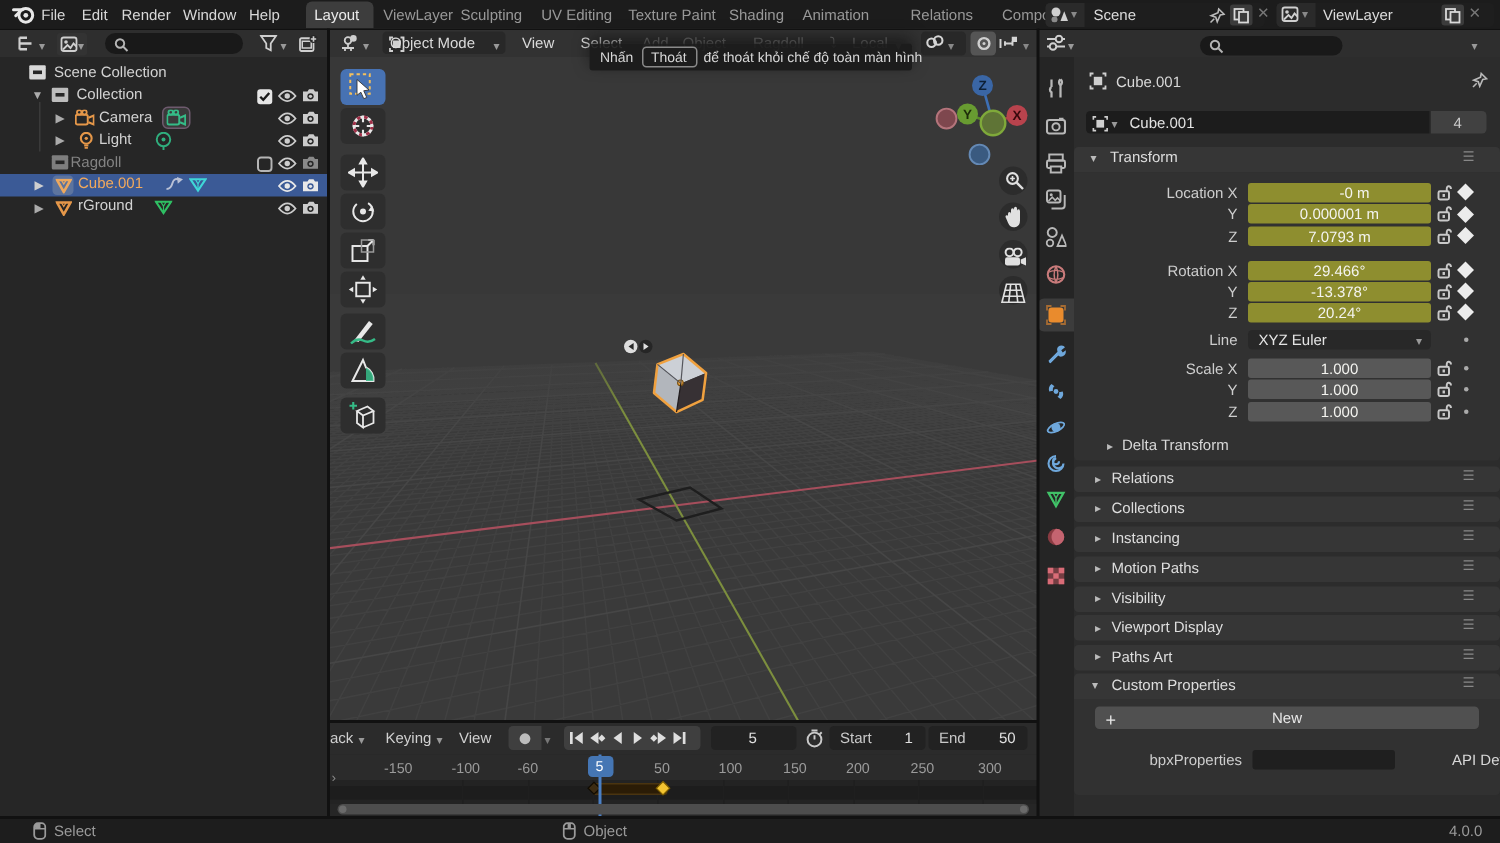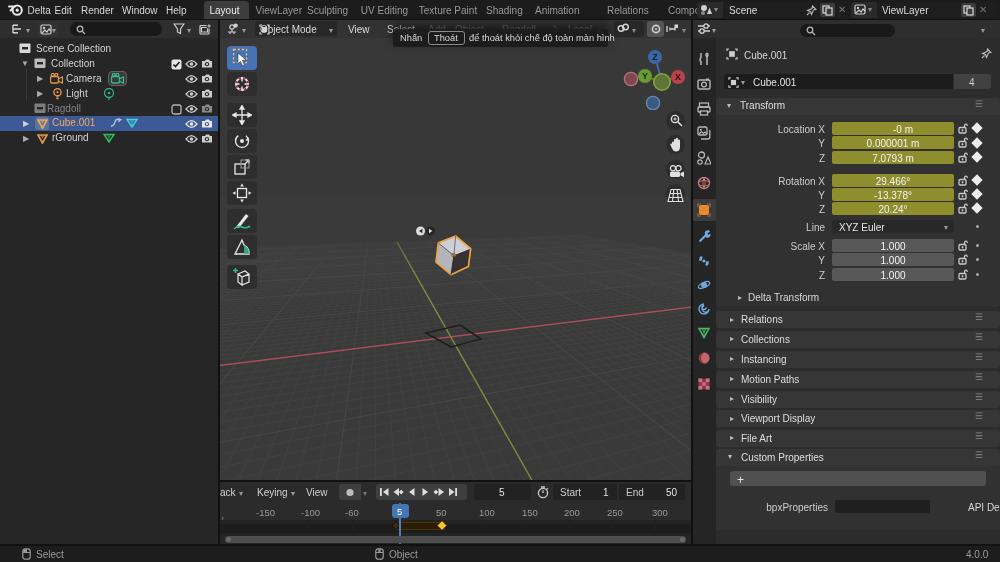--- a/index.html
+++ b/index.html
@@ -10,21 +10,21 @@
 <div id="root">
 
 <div class="a" style="left:0;top:0;width:1000px;height:19px;background:#1c1c1c"></div>
 <svg class="a" style="left:8px;top:2px" width="16" height="15" viewBox="0 0 16 15">
  <g stroke="#e8e8e8" fill="none">
         <circle cx="9.2" cy="8.2" r="4.6" stroke-width="2"></circle>
  <path d="M1 4.5 L7 4.5 M2.5 8.5 L5 6" stroke-width="2" stroke-linecap="round"></path>
       </g>
  <circle cx="9.2" cy="8.2" r="1.6" fill="#e8e8e8"></circle>
 </svg>
-<div class="tx" style="left:27.5px;top:5.5px;color:#d8d8d8">Delta</div>
+<div class="tx" style="left:27.5px;top:5.5px;color:#d8d8d8">File</div>
 <div class="tx" style="left:54.5px;top:5.5px;color:#d8d8d8">Edit</div>
 <div class="tx" style="left:81px;top:5.5px;color:#d8d8d8">Render</div>
 <div class="tx" style="left:122px;top:5.5px;color:#d8d8d8">Window</div>
 <div class="tx" style="left:166px;top:5.5px;color:#d8d8d8">Help</div>
 <div class="a" style="left:204px;top:1px;width:45px;height:18px;background:#3d3d3d;border-radius:4px 4px 0 0"></div>
 <div class="tx" style="left:209.5px;top:5.5px;color:#ececec">Layout</div>
 <div class="tx" style="left:255.5px;top:5.5px;color:#989898">ViewLayer</div>
 <div class="tx" style="left:307px;top:5.5px;color:#989898">Sculpting</div>
 <div class="tx" style="left:360.8px;top:5.5px;color:#989898">UV Editing</div>
 <div class="tx" style="left:418.8px;top:5.5px;color:#989898">Texture Paint</div>
@@ -680,29 +680,30 @@
 <div class="a" style="left:716px;top:390.5px;width:284px;height:17px;background:#363636;border-radius:3px"></div>
 <div class="tx" style="left:730px;top:395.0px;color:#bbb;font-size:8px">▸</div>
 <div class="tx" style="left:741px;top:394.5px;color:#dedede">Visibility</div>
 <div class="tx" style="left:975px;top:392.5px;color:#888;font-size:9px;letter-spacing:-1px">☰</div>
 <div class="a" style="left:716px;top:410px;width:284px;height:17px;background:#363636;border-radius:3px"></div>
 <div class="tx" style="left:730px;top:414.5px;color:#bbb;font-size:8px">▸</div>
 <div class="tx" style="left:741px;top:414px;color:#dedede">Viewport Display</div>
 <div class="tx" style="left:975px;top:412px;color:#888;font-size:9px;letter-spacing:-1px">☰</div>
 <div class="a" style="left:716px;top:429.5px;width:284px;height:17px;background:#363636;border-radius:3px"></div>
 <div class="tx" style="left:730px;top:434.0px;color:#bbb;font-size:8px">▸</div>
-<div class="tx" style="left:741px;top:433.5px;color:#dedede">File Art</div>
+<div class="tx" style="left:741px;top:433.5px;color:#dedede">Paths Art</div>
 <div class="tx" style="left:975px;top:431.5px;color:#888;font-size:9px;letter-spacing:-1px">☰</div>
 <div class="a" style="left:716px;top:449px;width:284px;height:17px;background:#363636;border-radius:3px 3px 0 0"></div>
 <div class="a" style="left:716px;top:466px;width:284px;height:64px;background:#313131;border-radius:0 0 3px 3px"></div>
 <div class="tx" style="left:728px;top:453px;color:#bbb;font-size:8px">▾</div>
 <div class="tx" style="left:741px;top:452.5px;color:#dedede">Custom Properties</div>
 <div class="tx" style="left:975px;top:451px;color:#888;font-size:9px;letter-spacing:-1px">☰</div>
 <div class="a" style="left:730px;top:471px;width:256px;height:15px;background:#505050;border-radius:3px"></div>
 <div class="tx" style="left:737px;top:474px;color:#e8e8e8;font-size:12px">+</div>
+<div class="tx" style="left:730px;top:474.5px;width:256px;text-align:center;color:#e8e8e8">New</div>
 <div class="tx" style="left:728px;top:503px;width:100px;text-align:right;color:#cdcdcd">bpxProperties</div>
 <div class="a" style="left:835px;top:500px;width:95px;height:13px;background:#1f1f1f;border-radius:2px"></div>
 <div class="tx" style="left:968px;top:503px;color:#d8d8d8">API Defined</div>
 
 <div class="a" style="left:692px;top:199px;width:24px;height:22px;background:#3c3c3c;border-radius:4px 0 0 4px"></div>
 <svg class="a" style="left:697.0px;top:51.6px" width="14" height="14" viewBox="0 0 14 14">
       <path d="M4 1 V6 M4 9 V13 M4 6 A2 2 0 0 0 4 9.5" stroke="#b8b8b8" stroke-width="1.5" fill="none"></path>
       <path d="M10 1 Q8 2.5 10 5 Q12 2.5 10 1 M10 5 V13" stroke="#b8b8b8" stroke-width="1.5" fill="none"></path>
     </svg>
 <svg class="a" style="left:697.0px;top:77.4px" width="14" height="14" viewBox="0 0 14 14">

